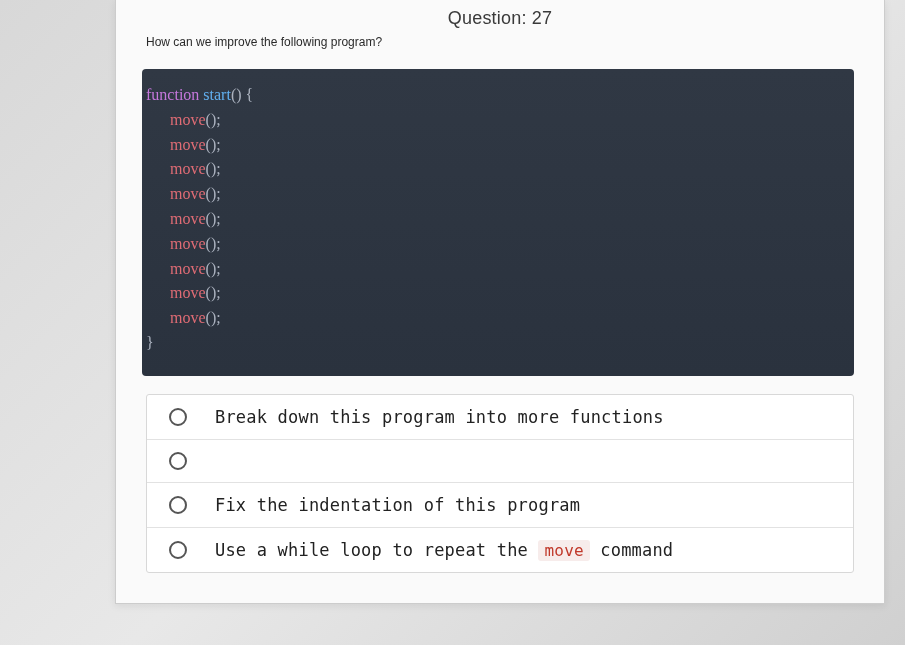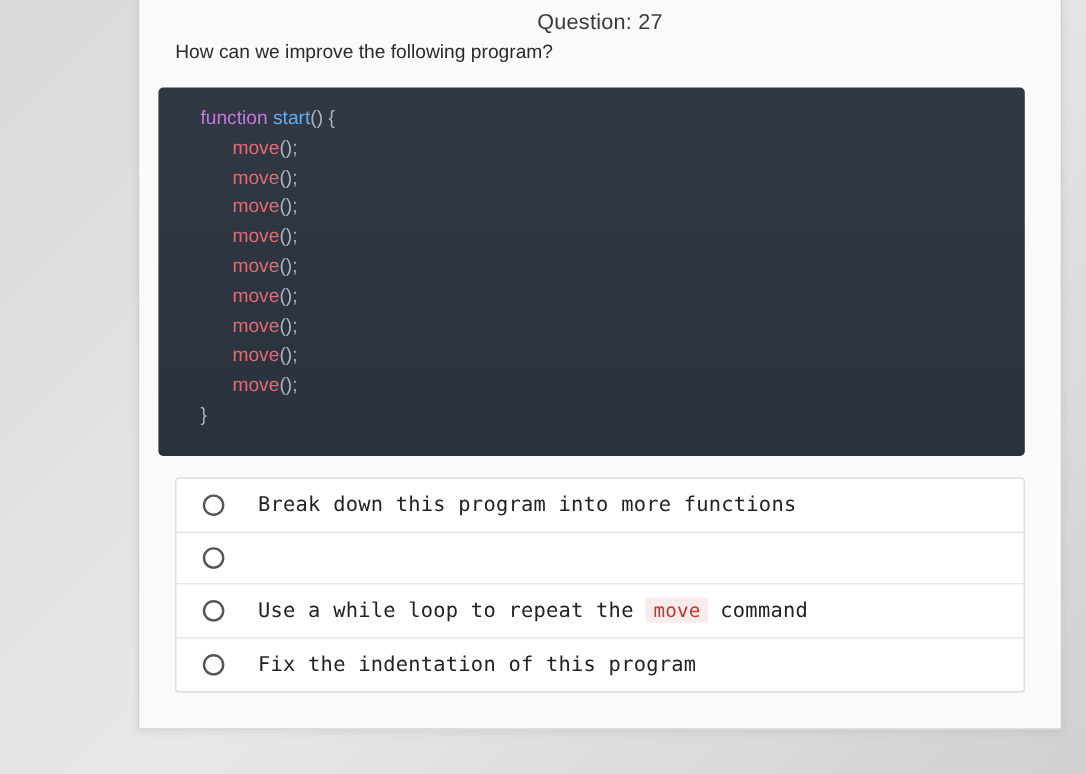--- a/index.html
+++ b/index.html
@@ -26,31 +26,31 @@
       padding: 8px 30px 14px 30px;
     }
     .q-label {
       text-align: center;
       font-size: 18px;
       color: #3a3a3a;
       margin-bottom: 6px;
       letter-spacing: 0.2px;
     }
     .prompt {
-      font-size: 16px;
+      font-size: 12px;
       color: #2a2a2a;
       text-align: left;
     }
     .code-block {
-      margin: 6px 30px 18px 16px;
+      margin: 6px 30px 18px 26px;
       background: #2f3640;
       background: linear-gradient(180deg, #303844 0%, #2a323e 100%);
       border-radius: 4px;
-      padding: 14px 20px 20px 35px;
-      font-family: Liberation Sans, sans-serif;
+      padding: 14px 20px 20px 4px;
+      font-family: Liberation Serif, serif;
       font-size: 16px;
       line-height: 1.55;
       color: #d6d6d6;
     }
     .kw { color: #c678dd; }
     .fn { color: #61afef; }
     .call { color: #e06c75; }
     .punct { color: #abb2bf; }
     .indent { display:inline-block; width: 3ch; }
     .options {
@@ -120,20 +120,20 @@
   <div class="options" id="opts">
       <div class="option">
         <span class="radio"></span>
         <span class="option-text"><span>Break down this program into more functions</span></span>
       </div>
       <div class="option">
         <span class="radio"></span>
       </div>
       <div class="option">
         <span class="radio"></span>
-        <span class="option-text"><span>Use a while loop to repeat the </span><span class="inline-code">move</span><span> command</span></span>
+        <span class="option-text"><span>Fix the indentation of this program</span></span>
       </div>
       <div class="option">
         <span class="radio"></span>
-        <span class="option-text"><span>Fix the indentation of this program</span></span>
+        <span class="option-text"><span>Use a while loop to repeat the </span><span class="inline-code">move</span><span> command</span></span>
       </div>
     </div>
 </div>
 
 </body></html>

